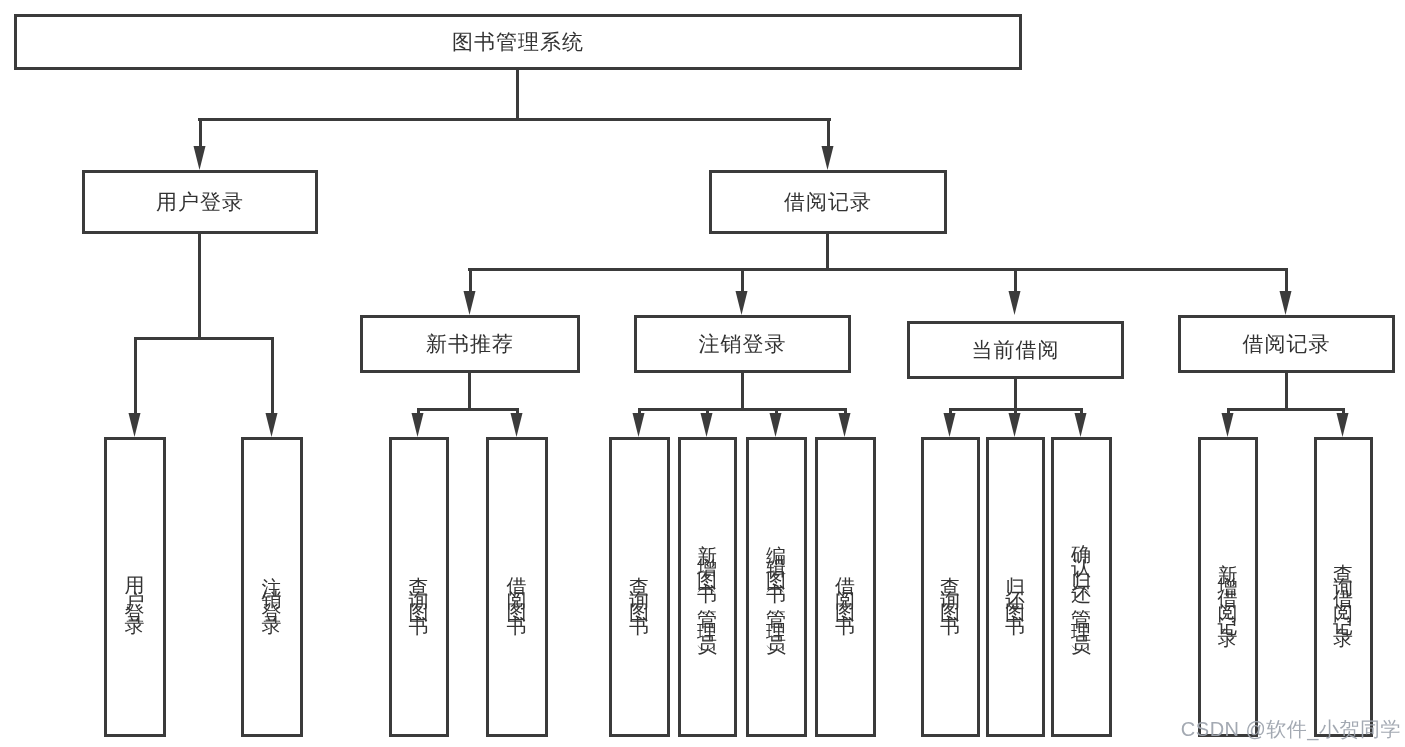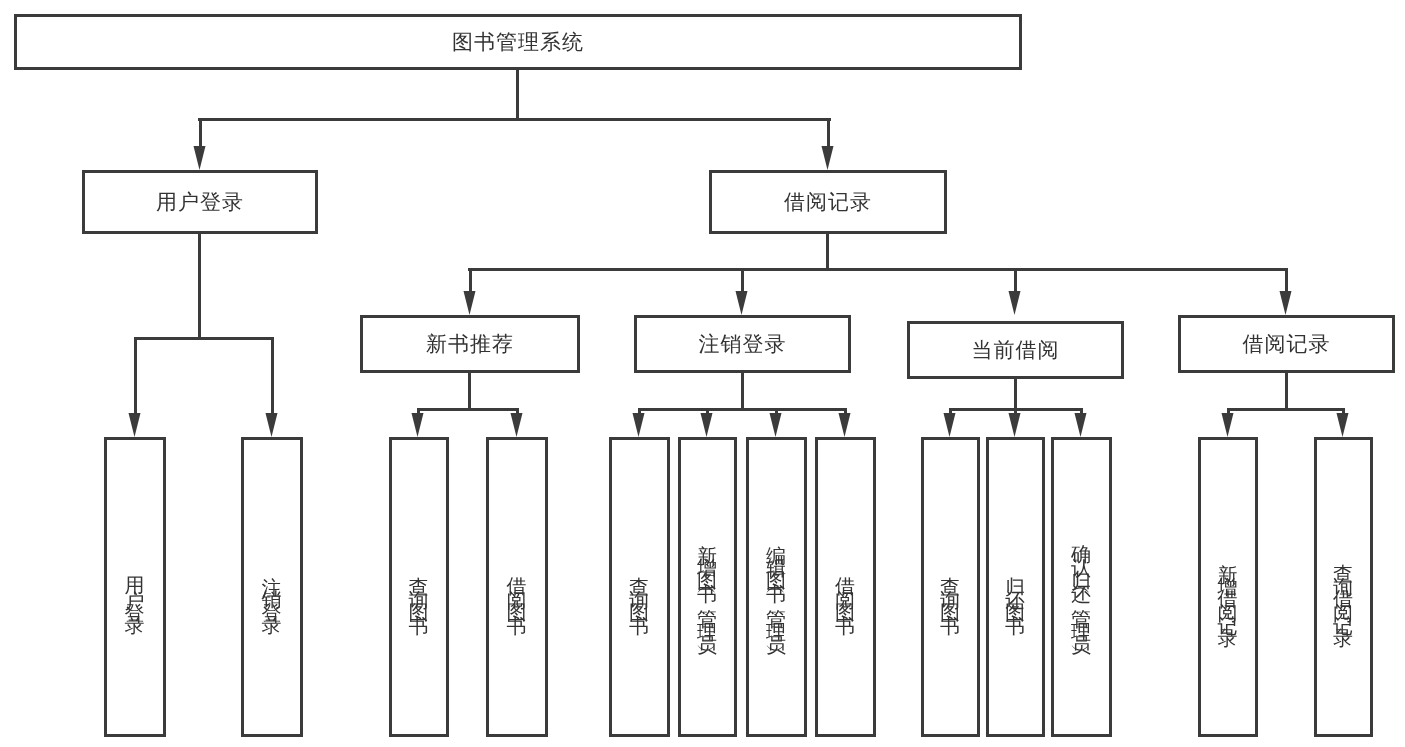--- a/index.html
+++ b/index.html
@@ -173,14 +173,15 @@
   <div class="hline" style="left:949px;top:408px;width:134px"></div>
   <div class="arrow" style="left:950px;top:408px;height:29px"></div>
   <div class="arrow" style="left:1015px;top:408px;height:29px"></div>
   <div class="arrow" style="left:1081px;top:408px;height:29px"></div>
 
   <div class="vline" style="left:1285px;top:373px;height:35px"></div>
   <div class="hline" style="left:1227px;top:408px;width:118px"></div>
   <div class="arrow" style="left:1228px;top:408px;height:29px"></div>
   <div class="arrow" style="left:1343px;top:408px;height:29px"></div>
 
+  <div class="watermark">CSDN @软件_小贺同学</div>
 
 </div>
 
 </body></html>

